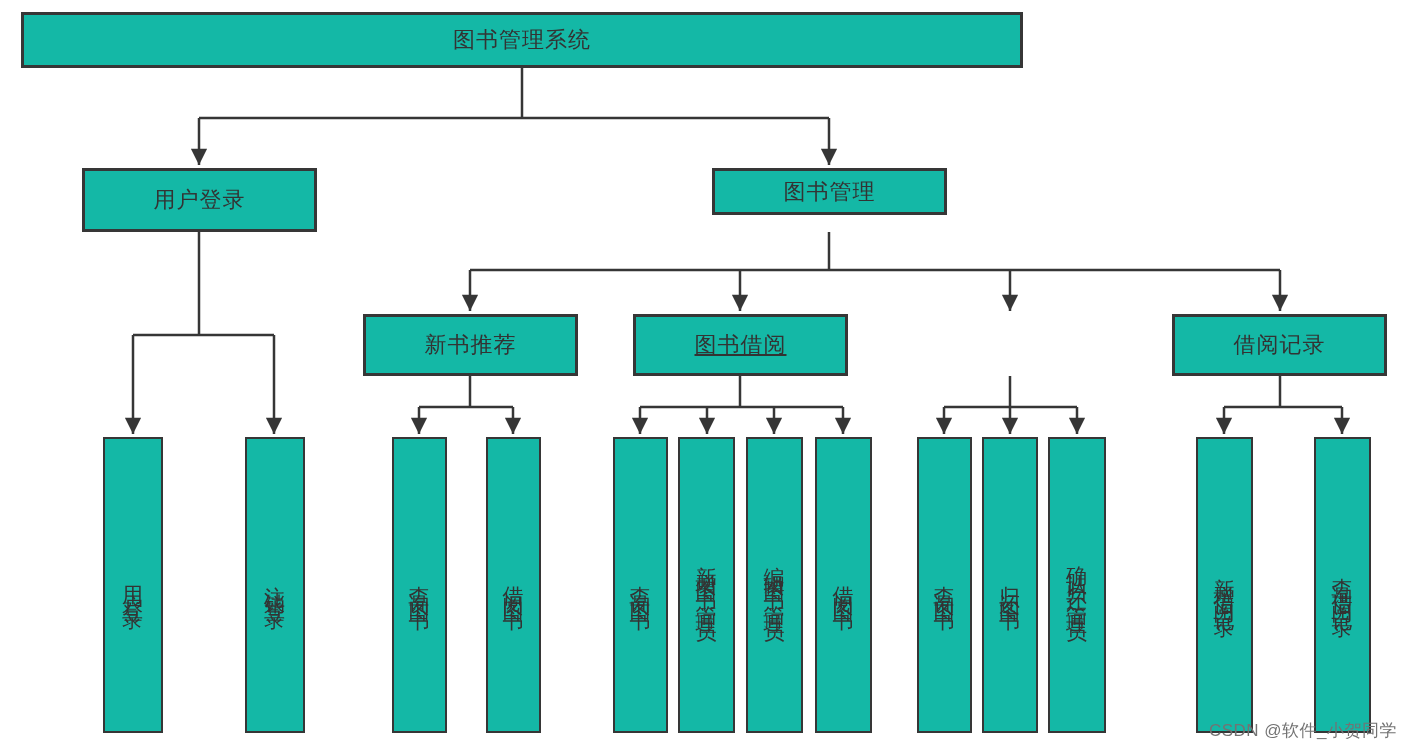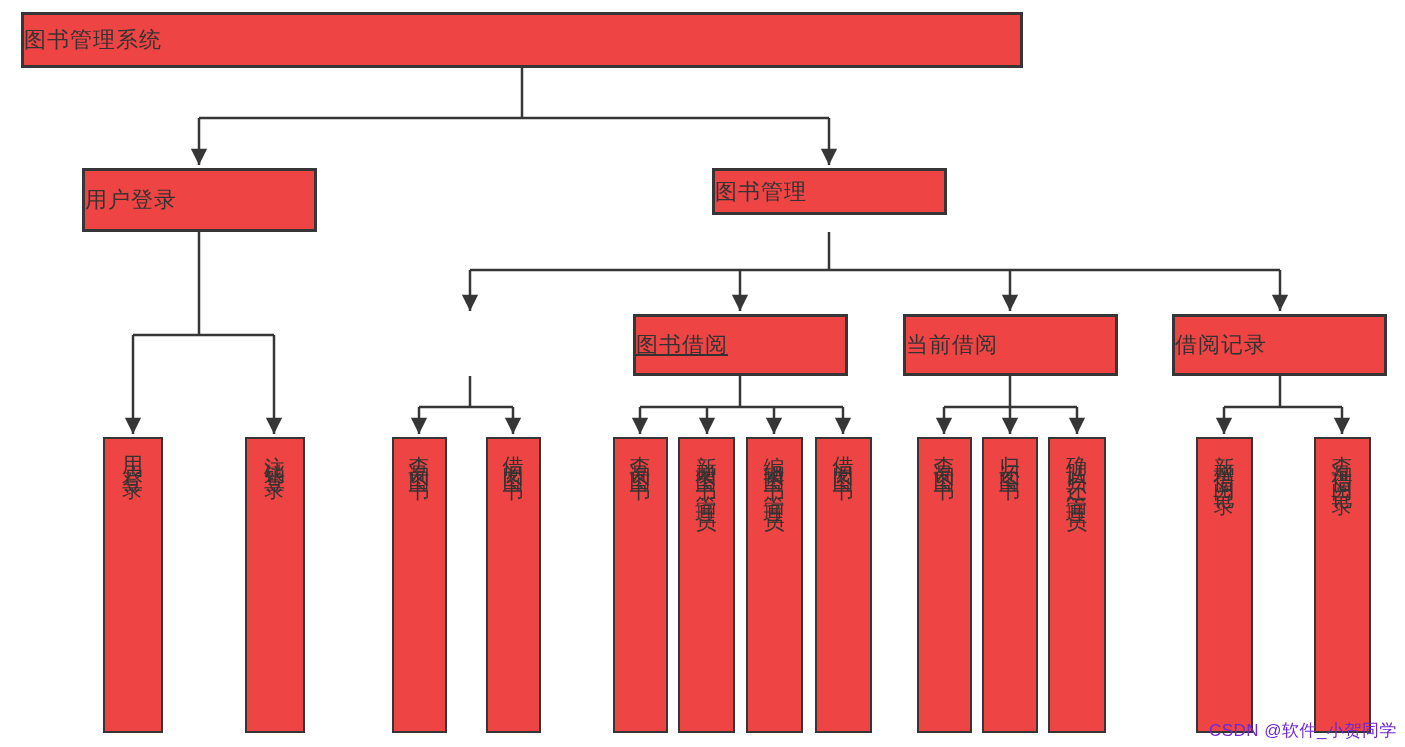--- a/index.html
+++ b/index.html
@@ -3,22 +3,22 @@
 <meta charset="utf-8">
 <style>
   html,body{margin:0;padding:0;background:#ffffff;}
   body{font-family:"Liberation Sans","DejaVu Sans",sans-serif;}
   #stage{
     position:relative;width:1405px;height:747px;background:#ffffff;overflow:hidden;
   }
   #wires{position:absolute;left:0;top:0;z-index:1;}
   .box{
     position:absolute;z-index:2;box-sizing:border-box;
-    background:#ef4444;border:3px solid #363636;
-    display:flex;align-items:center;
+    background:#14b8a6;border:3px solid #363636;
+    display:flex;align-items:center;justify-content:center;
     color:#333333;font-size:22px;letter-spacing:1px;
   }
   .leaf{
     writing-mode:vertical-rl;text-orientation:mixed;
     font-size:21px;letter-spacing:8px;line-height:1;
     border-width:2.5px;
   }
   
   .n-root   {left:21px;  top:12px;  width:1002px;height:56px;}
   .n-login  {left:82px;  top:168px; width:235px; height:64px;}
@@ -37,21 +37,21 @@
   .lf5 {left:678px; width:57px;}
   .lf6 {left:746px; width:57px;}
   .lf7 {left:815px; width:57px;}
   .lf8 {left:917px; width:55px;}
   .lf9 {left:982px; width:56px;}
   .lf10{left:1048px;width:58px;}
   .lf11{left:1196px;width:57px;}
   .lf12{left:1314px;width:57px;}
   .watermark{
     position:absolute;z-index:3;right:8px;top:719px;
-    color:#6d28d9;font-size:17px;letter-spacing:0.5px;white-space:nowrap;
+    color:#737373;font-size:17px;letter-spacing:0.5px;white-space:nowrap;
   }
 </style>
 </head>
 <body>
 
 <div id="stage">
 
   <svg id="wires" width="1405" height="747" viewBox="0 0 1405 747">
     <defs>
       <marker id="arrow" viewBox="0 0 10 10" refX="10" refY="5" markerWidth="8" markerHeight="6.5" orient="auto-start-reverse">
@@ -111,25 +111,25 @@
     <span>图书管理系统</span>
   </div>
 
   <div class="box n-login">
     <span>用户登录</span>
   </div>
   <div class="box n-mgmt">
     <span>图书管理</span>
   </div>
 
+  <div class="box n-newrec">
+    <span>新书推荐</span>
+  </div>
   <div class="box n-borrow">
     <span>图书借阅</span>
-  </div>
-  <div class="box n-current">
-    <span>当前借阅</span>
   </div>
   <div class="box n-record">
     <span>借阅记录</span>
   </div>
 
   <div class="box leaf lf0">用户登录</div>
   <div class="box leaf lf1">注销登录</div>
   <div class="box leaf lf2">查询图书</div>
   <div class="box leaf lf3">借阅图书</div>
   <div class="box leaf lf4">查询图书</div>

